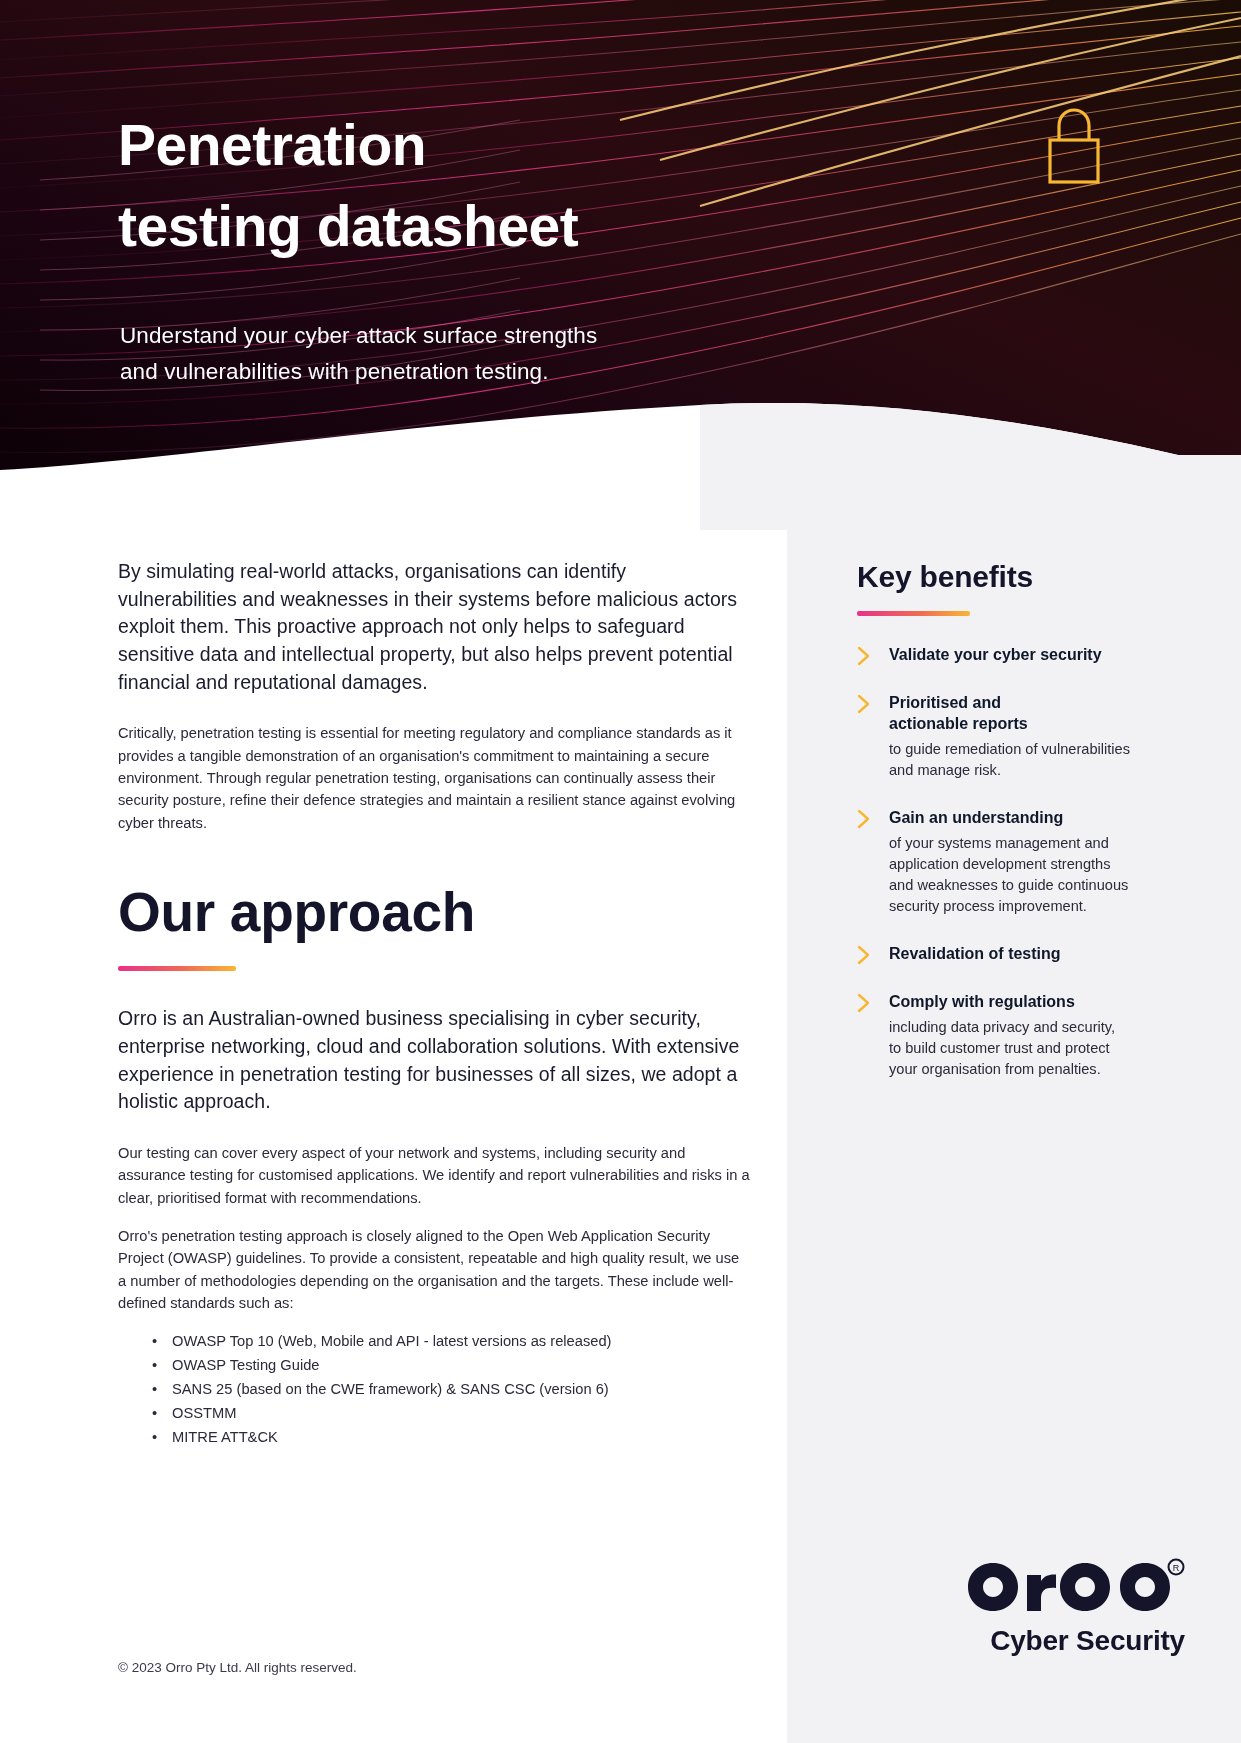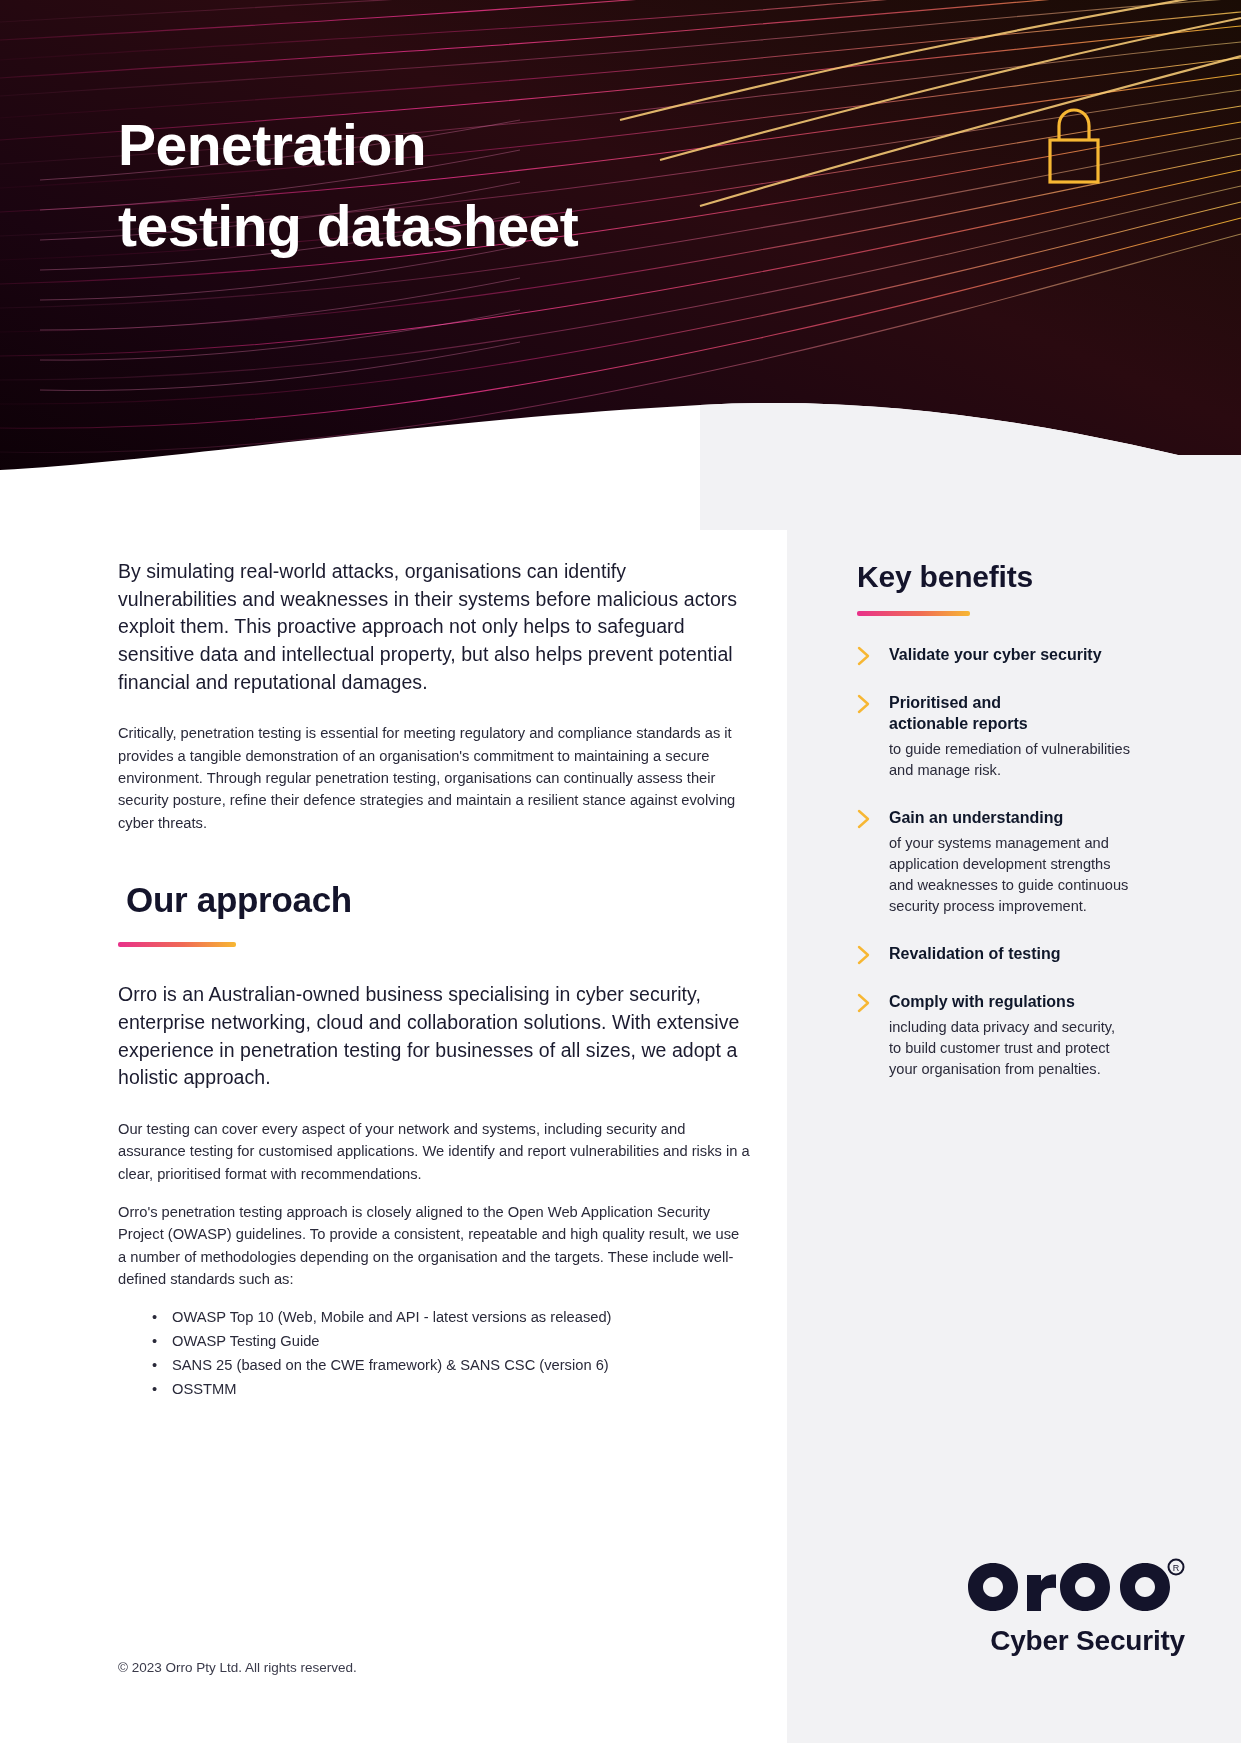--- a/index.html
+++ b/index.html
@@ -86,24 +86,24 @@
     margin: 0 0 26px 0;
     letter-spacing: 0.05px;
   }
   .body-sm {
     font-size: 14.7px;
     line-height: 1.52;
     color: #2a2a3a;
     margin: 0 0 16px 0;
   }
   h2.section-title {
-    font-size: 35px;
+    font-size: 55px;
     font-weight: bold;
     color: #14142b;
-    margin: 46px 0 0 8px;
+    margin: 46px 0 0 0;
     letter-spacing: -0.3px;
   }
   .rule {
     width: 118px;
     height: 5px;
     margin: 22px 0 34px 0;
     background: linear-gradient(90deg, #e8318a 0%, #f06a55 55%, #f7b733 100%);
     border-radius: 2px;
   }
   ul.std-list {
@@ -270,20 +270,22 @@
       <path d="M700,206 C890,150 1060,104 1241,56"></path>
     </g>
   </svg>
   <svg class="hero-mask" viewBox="0 0 1241 530" preserveAspectRatio="none">
     <path d="M0,530 L0,470 C180,460 420,420 700,405 C900,394 1080,430 1241,470 L1241,530 Z" fill="#ffffff"></path>
     <path d="M700,405 C900,394 1080,430 1241,470 L1241,530 L700,530 Z" fill="#f2f2f4"></path>
   </svg>
 
   <div class="hero-title">Penetration
 testing datasheet</div>
+  <div class="hero-sub">Understand your cyber attack surface strengths
+and vulnerabilities with penetration testing.</div>
 
   <svg class="lock-icon" width="58" height="78" viewBox="0 0 58 78">
     <path d="M14,32 L14,18 C14,8.6 20.7,2 29,2 C37.3,2 44,8.6 44,18 L44,32" fill="none" stroke="#f7b733" stroke-width="3.2"></path>
     <rect x="5" y="32" width="48" height="42" fill="none" stroke="#f7b733" stroke-width="3.2"></rect>
   </svg>
 </div>
 
 <div class="right-panel"></div>
 
 <div class="left-col">
@@ -295,20 +297,21 @@
 
   <p class="lede">Orro is an Australian-owned business specialising in cyber security, enterprise networking, cloud and collaboration solutions. With extensive experience in penetration testing for businesses of all sizes, we adopt a holistic approach.</p>
   <p class="body-sm">Our testing can cover every aspect of your network and systems, including security and assurance testing for customised applications. We identify and report vulnerabilities and risks in a clear, prioritised format with recommendations.</p>
   <p class="body-sm">Orro's penetration testing approach is closely aligned to the Open Web Application Security Project (OWASP) guidelines. To provide a consistent, repeatable and high quality result, we use a number of methodologies depending on the organisation and the targets. These include well-defined standards such as:</p>
 
   <ul class="std-list">
     <li>OWASP Top 10 (Web, Mobile and API - latest versions as released)</li>
     <li>OWASP Testing Guide</li>
     <li>SANS 25 (based on the CWE framework) &amp; SANS CSC (version 6)</li>
     <li>OSSTMM</li>
+    <li>MITRE ATT&amp;CK</li>
   </ul>
 
 </div>
 
 <div class="copyright">© 2023 Orro Pty Ltd. All rights reserved.</div>
 
 <div class="kb-wrap">
   <h2 class="kb-title">Key benefits</h2>
   <div class="kb-rule"></div>
 

